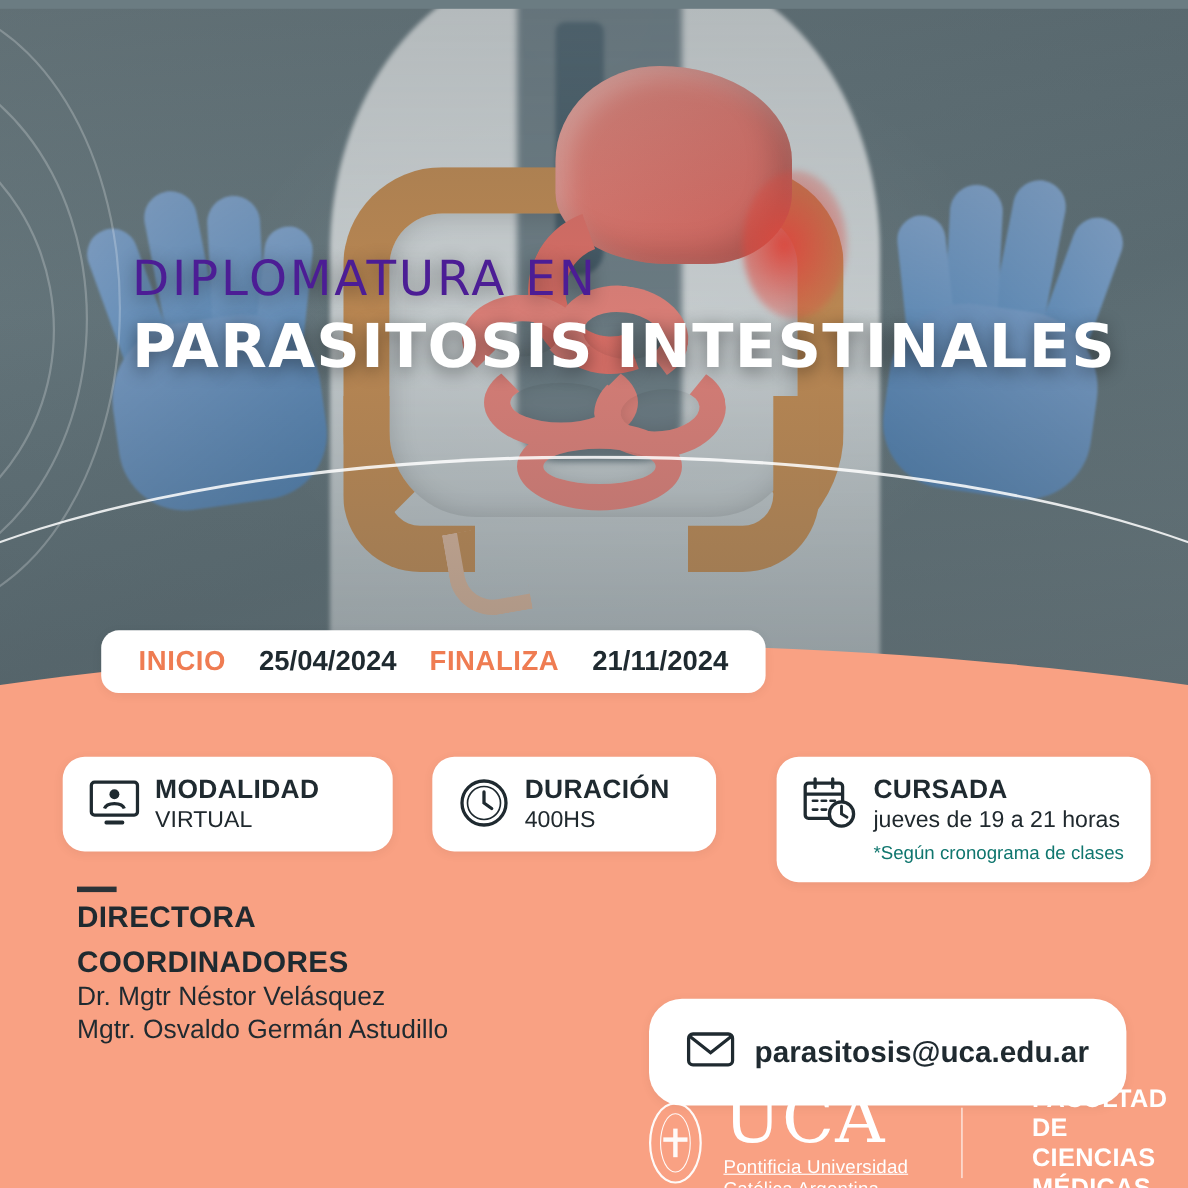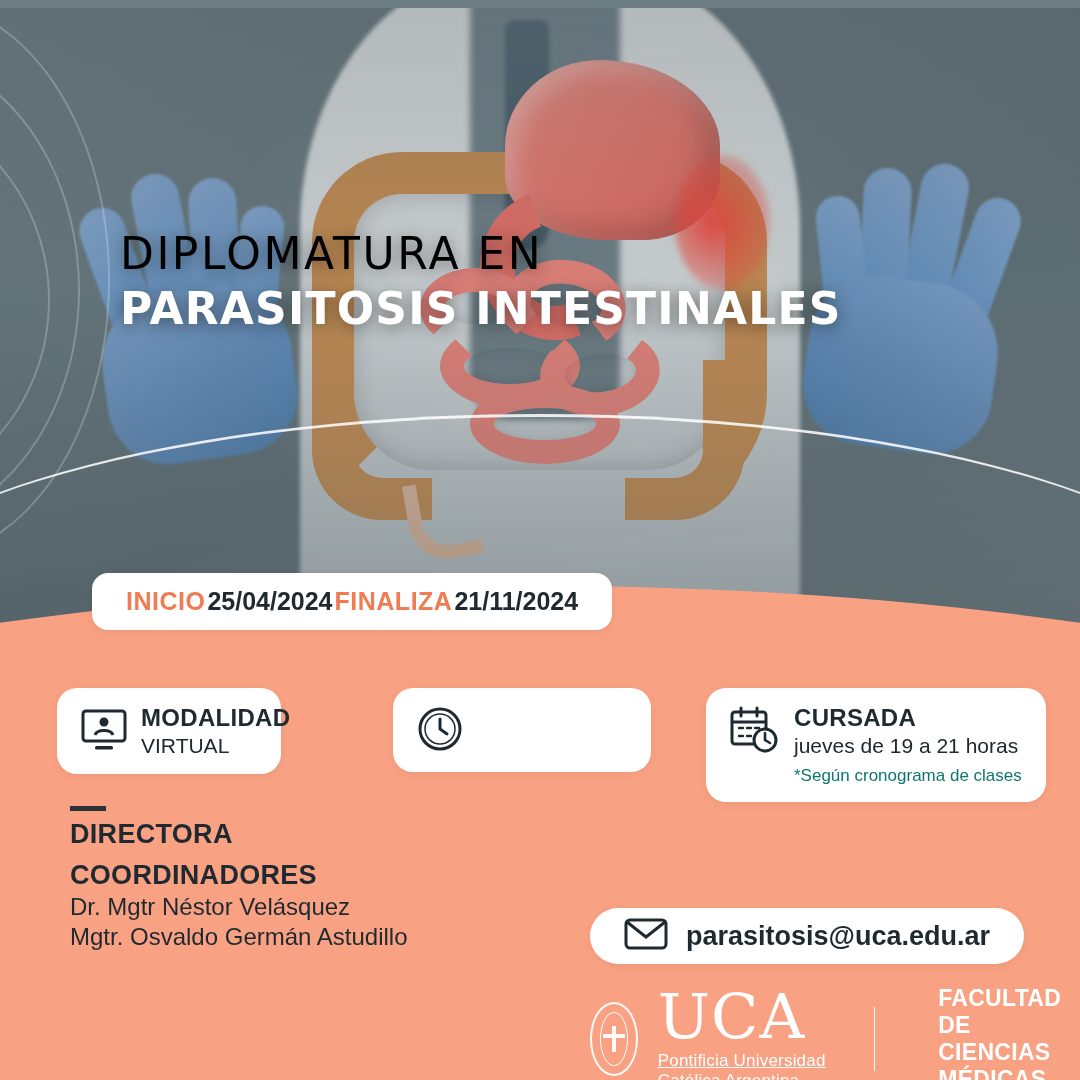--- a/index.html
+++ b/index.html
@@ -165,26 +165,26 @@
   }
 
   
   .title-wrap {
     position: absolute; left: 120px; top: 228px;
     z-index: 5;
     text-shadow: 0 3px 16px rgba(0,0,0,0.45);
   }
   .title-line1 {
     font-size: 44px; letter-spacing: 2.5px;
-    color: #000000; font-weight: 400;
+    color: #4c1d95; font-weight: 400;
     font-family: "DejaVu Sans", sans-serif;
   }
   .title-line2 {
     margin-top: 4px;
-    font-size: 44px; letter-spacing: 1.2px;
+    font-size: 55px; letter-spacing: 1.2px;
     color: #ffffff; font-weight: bold;
     font-family: "DejaVu Sans", sans-serif;
   }
 
   
   .peach {
     position: absolute; left: 0; top: 430px;
     width: 1080px; height: 650px;
     background: #f9a183;
     clip-path: ellipse(132% 76% at 50% 100%);
@@ -211,57 +211,57 @@
   .a1 { left: -120px; top: -10px; width: 380px; height: 560px; }
   .a2 { left: -150px; top: 40px; width: 380px; height: 480px; }
   .a3 { left: -180px; top: 90px; width: 380px; height: 400px; }
 
   
   .dates {
     position: absolute; left: 92px; top: 573px; z-index: 7;
     background: #ffffff;
     border-radius: 16px;
     padding: 14px 34px;
-    display: flex; align-items: center; gap: 2px;
+    display: flex; align-items: center; gap: 30px;
     box-shadow: 0 2px 10px rgba(0,0,0,0.06);
   }
   .lbl { color: #ef7c52; font-weight: bold; font-size: 25px; letter-spacing: .5px; }
   .val { color: #1f2a30; font-weight: bold; font-size: 25px; }
 
   
   .cards { position: absolute; left: 0; top: 680px; width: 1080px; z-index: 7; }
   .card {
     position: absolute;
     background: #ffffff;
     border-radius: 20px;
     display: flex; align-items: flex-start; gap: 14px;
     padding: 16px 24px;
     box-shadow: 0 2px 10px rgba(0,0,0,0.06);
   }
   .card .ico { flex: 0 0 auto; margin-top: 2px; }
   .card .ttl { font-size: 24px; font-weight: bold; color: #1f2a30; letter-spacing: .3px; }
   .card .sub { font-size: 21px; color: #20292e; margin-top: 2px; }
   .card .note { font-size: 17px; color: #0f766e; margin-top: 8px; line-height: 1.15; }
-  #card-modalidad { left: 57px; top: 8px; width: 224px; align-items: center; }
+  #card-modalidad { left: 57px; top: 8px; width: 300px; align-items: center; }
   #card-duracion  { left: 393px; top: 8px; width: 258px; align-items: center; }
   #card-cursada   { left: 706px; top: 8px; width: 340px; }
 
   
   .staff { position: absolute; left: 70px; top: 806px; z-index: 7; color: #1f2a30; }
   .dash { width: 36px; height: 5px; background: #2b3338; margin-bottom: 8px; }
   .role { font-size: 27px; font-weight: bold; letter-spacing: .3px; }
   .person { font-size: 24px; margin-top: 2px; }
   .gap { margin-top: 10px; }
 
   
   .email {
     position: absolute; left: 590px; top: 908px; z-index: 7;
     background: #ffffff;
     border-radius: 30px;
-    padding: 10px 34px;
+    padding: 30px 34px;
     display: flex; align-items: center; gap: 18px;
     box-shadow: 0 2px 10px rgba(0,0,0,0.06);
   }
   .email .txt { font-size: 27px; font-weight: bold; color: #1f2a30; }
 
   
   .uca { position: absolute; left: 590px; top: 985px; z-index: 7; display: flex; align-items: center; gap: 20px; }
   .uca-seal { width: 74px; height: 74px; border-radius: 50%; border: 2px solid #ffffff; position: relative; opacity: .95; }
   .uca-seal::before {
     content: ""; position: absolute; left: 8px; top: 8px; right: 8px; bottom: 8px;
@@ -362,20 +362,24 @@
     </div>
 
     <div class="card" id="card-duracion">
       <span class="ico">
         <svg width="46" height="46" viewBox="0 0 46 46">
           <circle cx="23" cy="23" r="20" fill="none" stroke="#1f2a30" stroke-width="3"></circle>
           <circle cx="23" cy="23" r="15" fill="none" stroke="#1f2a30" stroke-width="1.5"></circle>
           <path d="M23 13v10l7 5" fill="none" stroke="#1f2a30" stroke-width="3" stroke-linecap="round"></path>
         </svg>
       </span>
+      <div>
+        <div class="ttl">DURACIÓN</div>
+        <div class="sub">400HS</div>
+      </div>
     </div>
 
     <div class="card" id="card-cursada">
       <span class="ico">
         <svg width="50" height="48" viewBox="0 0 50 48">
           <rect x="2" y="6" width="34" height="32" rx="3" fill="none" stroke="#1f2a30" stroke-width="3"></rect>
           <path d="M2 16h34" stroke="#1f2a30" stroke-width="3"></path>
           <path d="M11 2v8M27 2v8" stroke="#1f2a30" stroke-width="3" stroke-linecap="round"></path>
           <path d="M9 22h4M17 22h4M25 22h4M9 30h4M17 30h4" stroke="#1f2a30" stroke-width="2.4" stroke-linecap="round"></path>
           <circle cx="35" cy="34" r="11" fill="#fff" stroke="#1f2a30" stroke-width="3"></circle>

